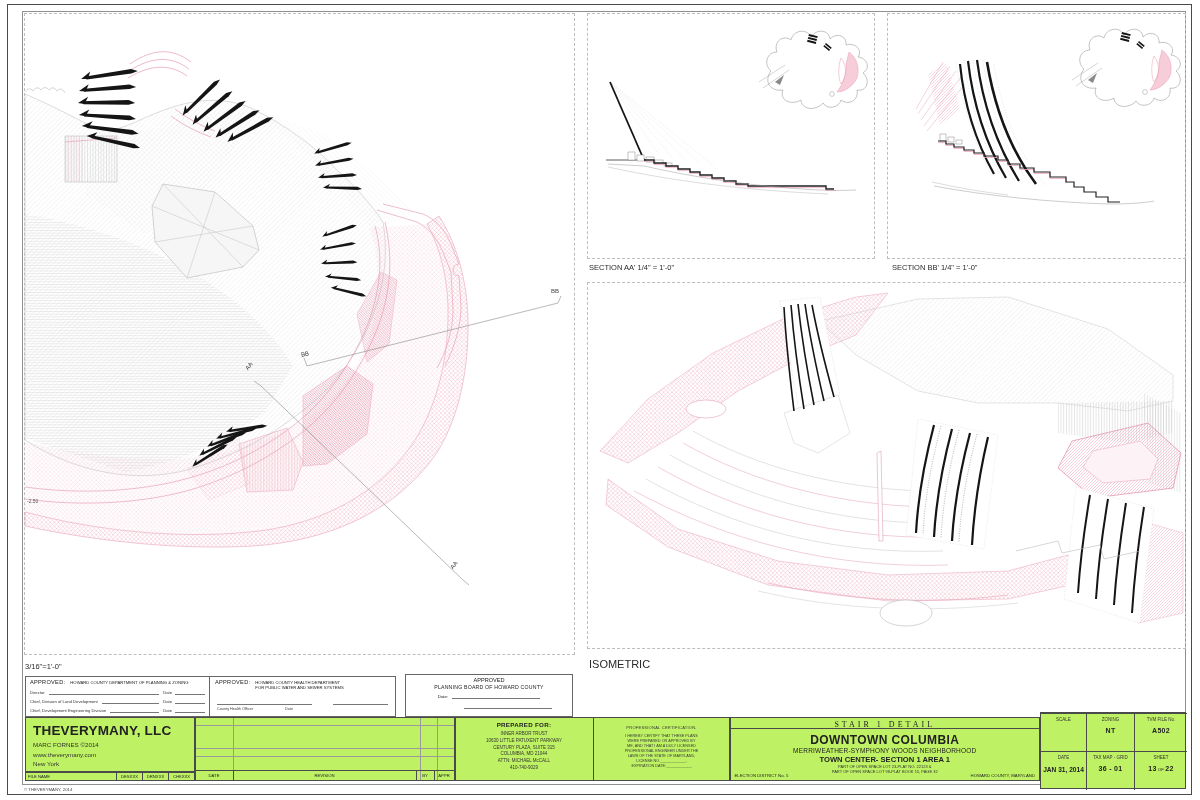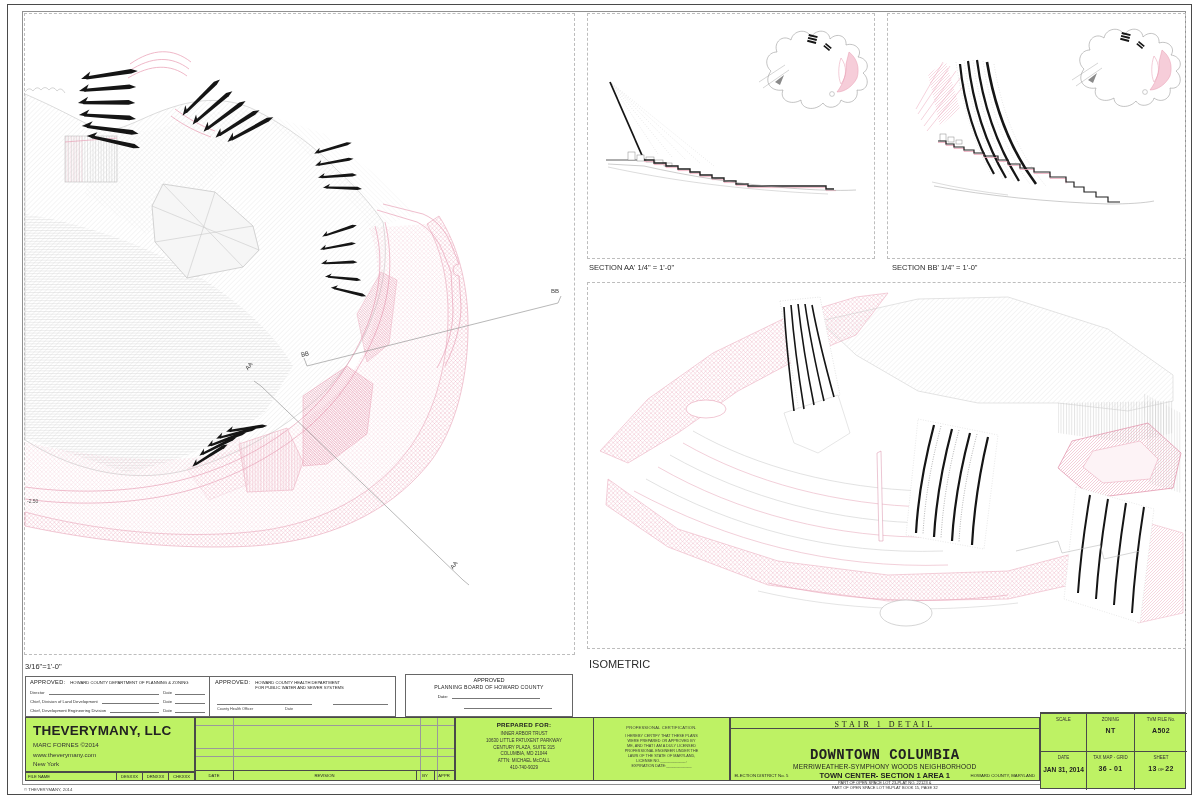--- a/index.html
+++ b/index.html
@@ -71,21 +71,21 @@
   .prep-label{font-size:6.2px;font-weight:600;letter-spacing:.3px;}
   .prep-line{font-size:4.5px;line-height:1.5;color:#333;}
   .prep-lines{margin-top:3px;}
   .certbox{left:593px;top:717px;width:137px;height:63.5px;text-align:center;color:#3a3a3a;}
   .cert-title{font-size:4.1px;margin-top:7px;letter-spacing:.2px;}
   .cert-line{font-size:3.8px;line-height:1.32;}
   .cert-lines{margin-top:4px;}
   .projbox{left:729.5px;top:717px;width:310.5px;height:63.5px;text-align:center;}
   .proj-detail{height:10.5px;border-bottom:0.9px solid #4a4a4a;font-family:"Liberation Serif",serif;
     font-size:8px;letter-spacing:3px;padding-top:1.5px;box-sizing:border-box;}
-  .proj-title{font-size:14px;font-weight:600;letter-spacing:.4px;margin-top:18px;font-family:Liberation Mono, monospace;}
+  .proj-title{font-size:12px;font-weight:600;letter-spacing:.4px;margin-top:4px;}
   .proj-sub{font-size:6.5px;letter-spacing:.2px;margin-top:.5px;}
   .proj-area{font-size:7.6px;font-weight:600;margin-top:1px;}
   .proj-plat{font-size:4px;line-height:1.3;color:#333;}
   .proj-bottom{position:absolute;left:4px;right:4px;bottom:1.5px;display:flex;justify-content:space-between;font-size:4.3px;}
   .infogrid{left:1040px;top:712px;width:146px;height:76.5px;display:grid;
     grid-template-columns:45px 48px 53px;grid-template-rows:38.25px 38.25px;}
   .ig-cell{border-left:0.8px solid #4a4a4a;border-top:0.8px solid #4a4a4a;box-sizing:border-box;text-align:center;position:relative;}
   .ig-cell .l{font-size:4.5px;margin-top:3px;color:#333;}
   .ig-cell .v{font-size:7px;font-weight:600;margin-top:5px;letter-spacing:.3px;}
   .ig-cell .vd{font-size:6.6px;font-weight:600;margin-top:6px;}

